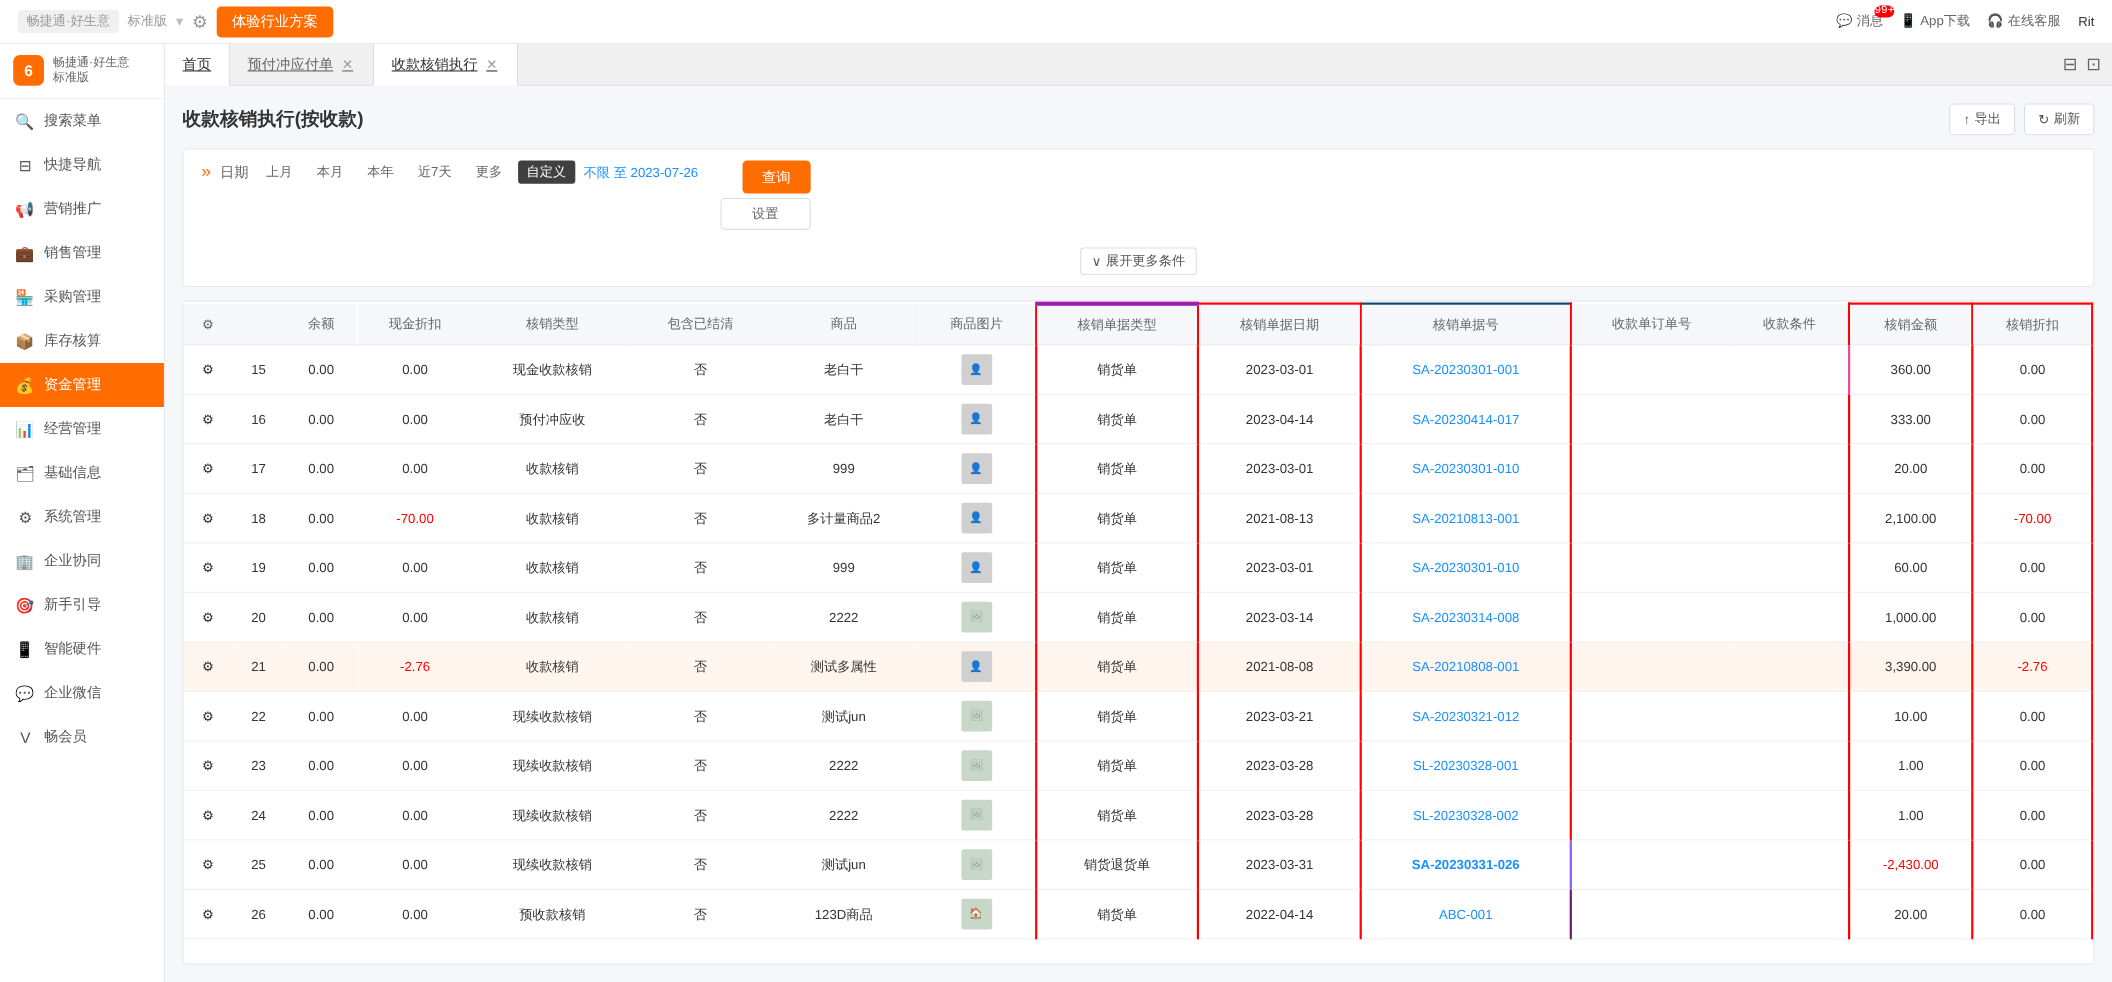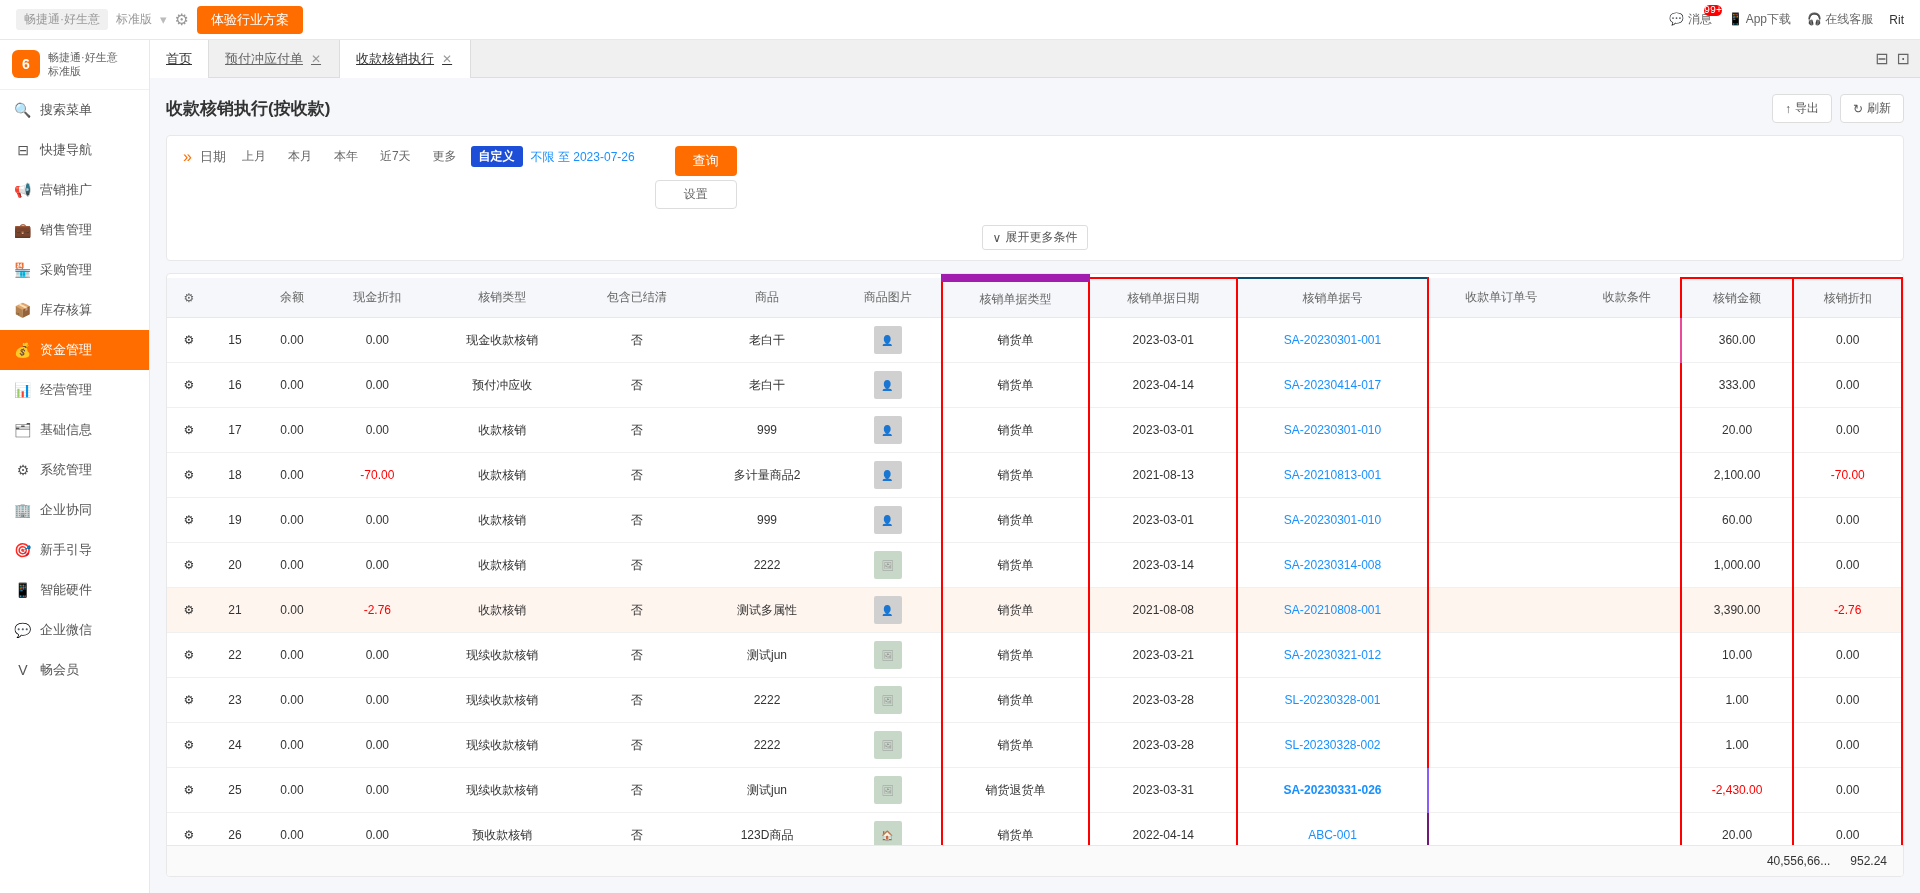--- a/index.html
+++ b/index.html
@@ -51,21 +51,21 @@
     .page-header { display: flex; align-items: center; justify-content: space-between; }
     .page-title { font-size: 17px; font-weight: bold; color: #333; }
     .page-actions { display: flex; gap: 8px; }
     .action-btn { display: flex; align-items: center; gap: 4px; background: none; border: 1px solid #ddd; padding: 5px 12px; border-radius: 4px; cursor: pointer; color: #555; font-size: 12px; background: #fff; }
 
     
     .filter-bar { background: #fff; border: 1px solid #e8e8e8; border-radius: 4px; padding: 10px 16px; display: flex; align-items: center; gap: 12px; flex-wrap: wrap; }
     .filter-label { color: #666; font-size: 13px; white-space: nowrap; }
     .filter-date-options { display: flex; gap: 6px; align-items: center; }
     .date-btn { padding: 2px 8px; border: none; background: none; cursor: pointer; color: #666; font-size: 12px; border-radius: 3px; }
-    .date-btn.custom { background: #1d4ed8; color: #fff; border-radius: 3px; padding: 2px 8px; font-weight: bold; }
+    .date-btn.custom { background: #404040; color: #fff; border-radius: 3px; padding: 2px 8px; }
     .date-range { color: #1890ff; font-size: 12px; margin-top: 2px; }
     .filter-input { border: 1px solid #ddd; border-radius: 3px; padding: 4px 8px; font-size: 12px; color: #333; min-width: 150px; }
     .filter-dots { color: #999; font-size: 16px; letter-spacing: 2px; }
     .filter-select { border: 1px solid #ddd; border-radius: 3px; padding: 4px 8px; font-size: 12px; color: #333; min-width: 120px; background: #fff; }
     .query-btn { background: #ff6d00; color: #fff; border: none; padding: 6px 18px; border-radius: 4px; cursor: pointer; font-size: 13px; }
     .setting-btn { background: none; color: #666; border: 1px solid #ddd; padding: 5px 28px; border-radius: 4px; cursor: pointer; font-size: 12px; background: #fff; }
     .expand-btn { display: flex; align-items: center; gap: 4px; color: #555; font-size: 12px; cursor: pointer; padding: 3px 10px; border: 1px solid #ddd; border-radius: 3px; background: #fff; margin: 4px auto 0; }
 
     
     .table-wrapper { background: #fff; border: 1px solid #e8e8e8; border-radius: 4px; flex: 1; overflow: hidden; display: flex; flex-direction: column; }
@@ -267,21 +267,21 @@
             <thead>
               <tr>
                 <th>⚙</th>
                 <th></th>
                 <th>余额</th>
                 <th>现金折扣</th>
                 <th>核销类型</th>
                 <th>包含已结清</th>
                 <th>商品</th>
                 <th>商品图片</th>
-                <th style="border-left:2px solid red;border-top:8px solid #a21caf;border-right:2px solid red;">核销单据类型</th>
+                <th style="border-left:2px solid red;border-top:4px solid #a21caf;border-right:2px solid red;">核销单据类型</th>
                 <th style="border-top:2px solid red;border-right:2px solid red;">核销单据日期</th>
                 <th style="border-top:2px solid #0c4a6e;border-right:2px solid red;">核销单据号</th>
                 <th>收款单订单号</th>
                 <th>收款条件</th>
                 <th style="border-left:2px solid red;border-top:2px solid red;border-right:2px solid red;">核销金额</th>
                 <th style="border-top:2px solid red;border-right:2px solid red;">核销折扣</th>
               </tr>
             </thead>
             <tbody id="table-body">
             <tr>
@@ -484,24 +484,16 @@
     <td style="border-right:2px solid red;">2022-04-14</td>
     <td style="border-right:2px solid #701a75;"><a class="link-text">ABC-001</a></td>
     <td></td>
     <td></td>
     <td class="" style="border-left:2px solid red;border-right:2px solid red;">20.00</td>
     <td class="" style="border-right:2px solid red;">0.00</td>
   </tr>
               </tbody>
           </table>
         </div>
-        <div class="table-footer">
-          <span class="footer-total">
-            <span>40,556,66...</span>
-          </span>
-          <span class="footer-total">
-            <span>952.24</span>
-          </span>
-        </div>
       </div>
     </div>
   </div>
 </div>
 
 </body></html>

